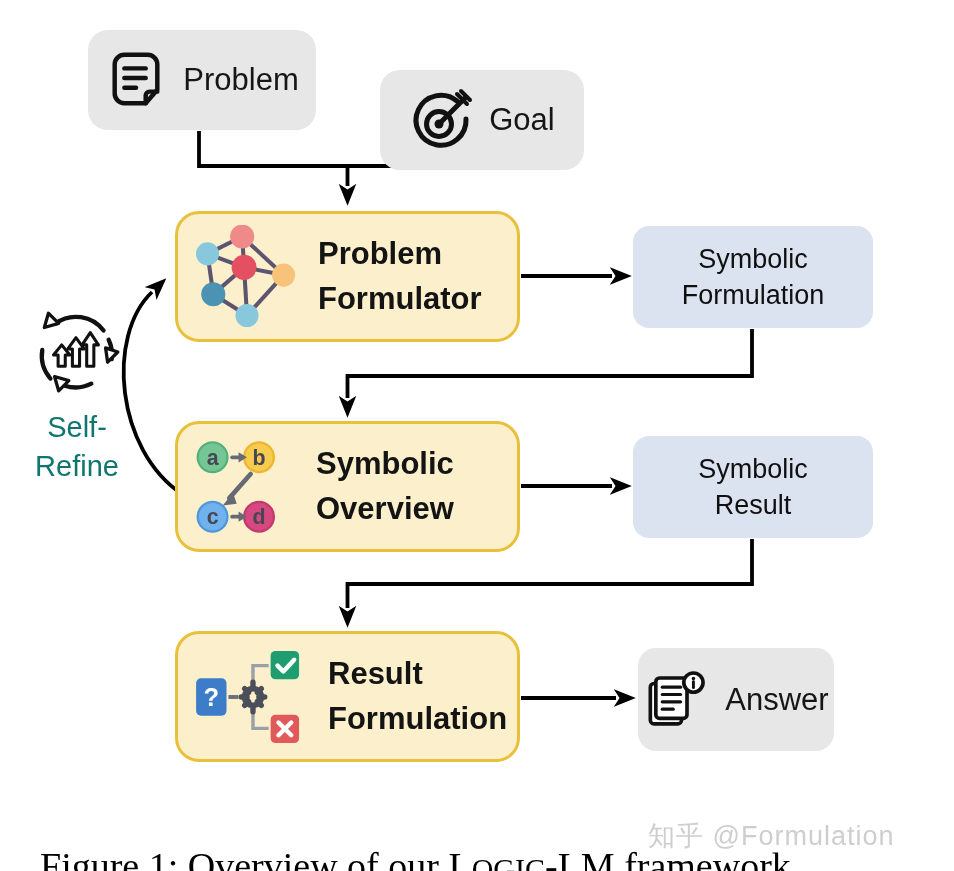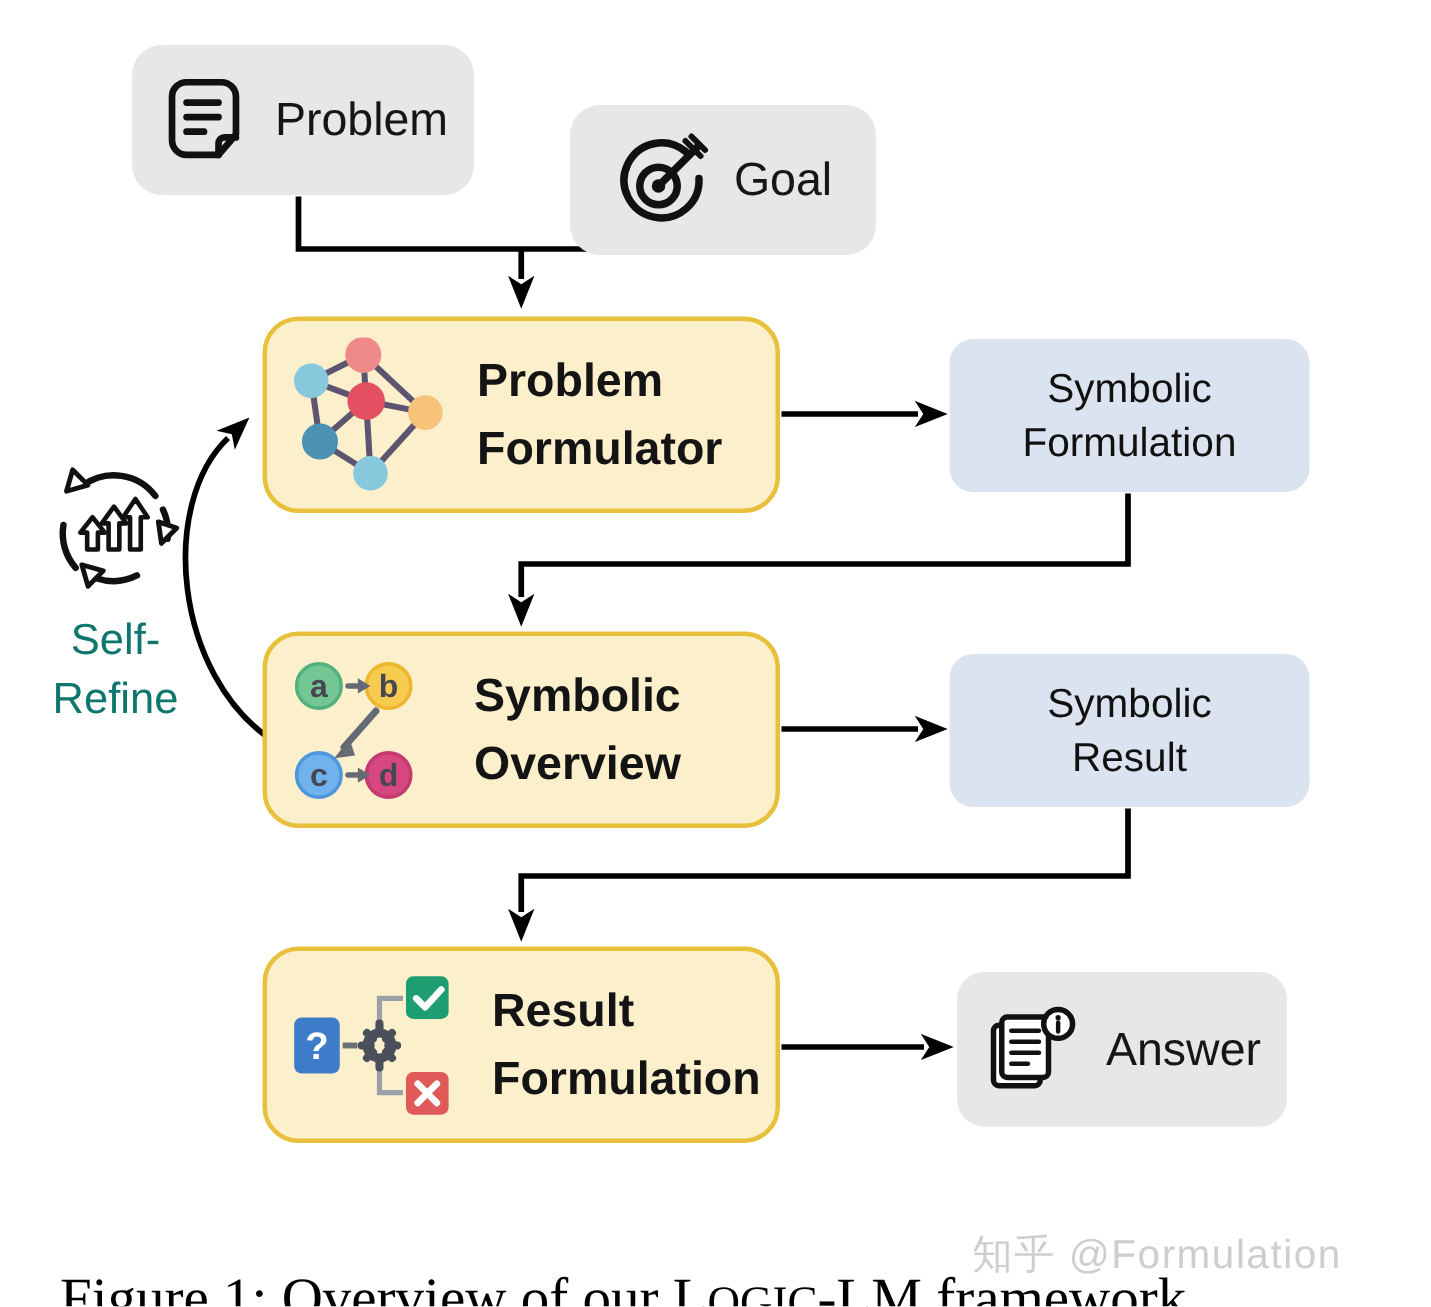--- a/index.html
+++ b/index.html
@@ -172,21 +172,21 @@
         <line x1="86" y1="78" x2="99" y2="91"></line>
         <line x1="99" y1="78" x2="86" y2="91"></line>
       </g>
     </svg>
     <div class="titles">
       <div>Result</div>
       <div>Formulation</div>
     </div>
   </div>
 
-  <div class="graybox abs" style="left:638px;top:648px;width:220px;height:103px;">
+  <div class="graybox abs" style="left:638px;top:648px;width:196px;height:103px;">
     <svg width="66" height="60" viewBox="0 0 72 64">
       <g fill="#ffffff" stroke="#111" stroke-width="4" stroke-linejoin="round">
         <rect x="8" y="14" width="34" height="44" rx="4"></rect>
         <rect x="14" y="8" width="34" height="44" rx="4"></rect>
       </g>
       <g stroke="#111" stroke-width="3.4" stroke-linecap="round">
         <line x1="21" y1="18" x2="41" y2="18"></line>
         <line x1="21" y1="26" x2="41" y2="26"></line>
         <line x1="21" y1="34" x2="41" y2="34"></line>
         <line x1="21" y1="42" x2="33" y2="42"></line>

